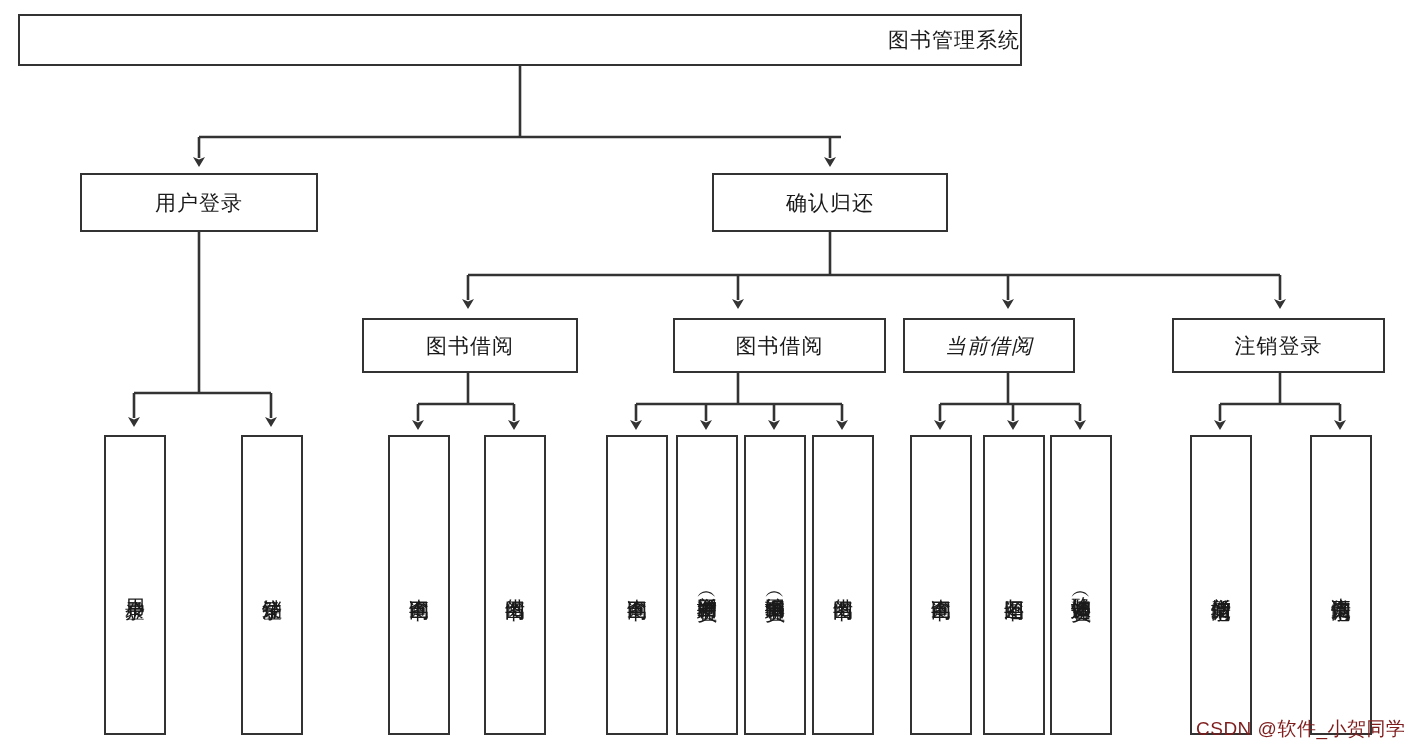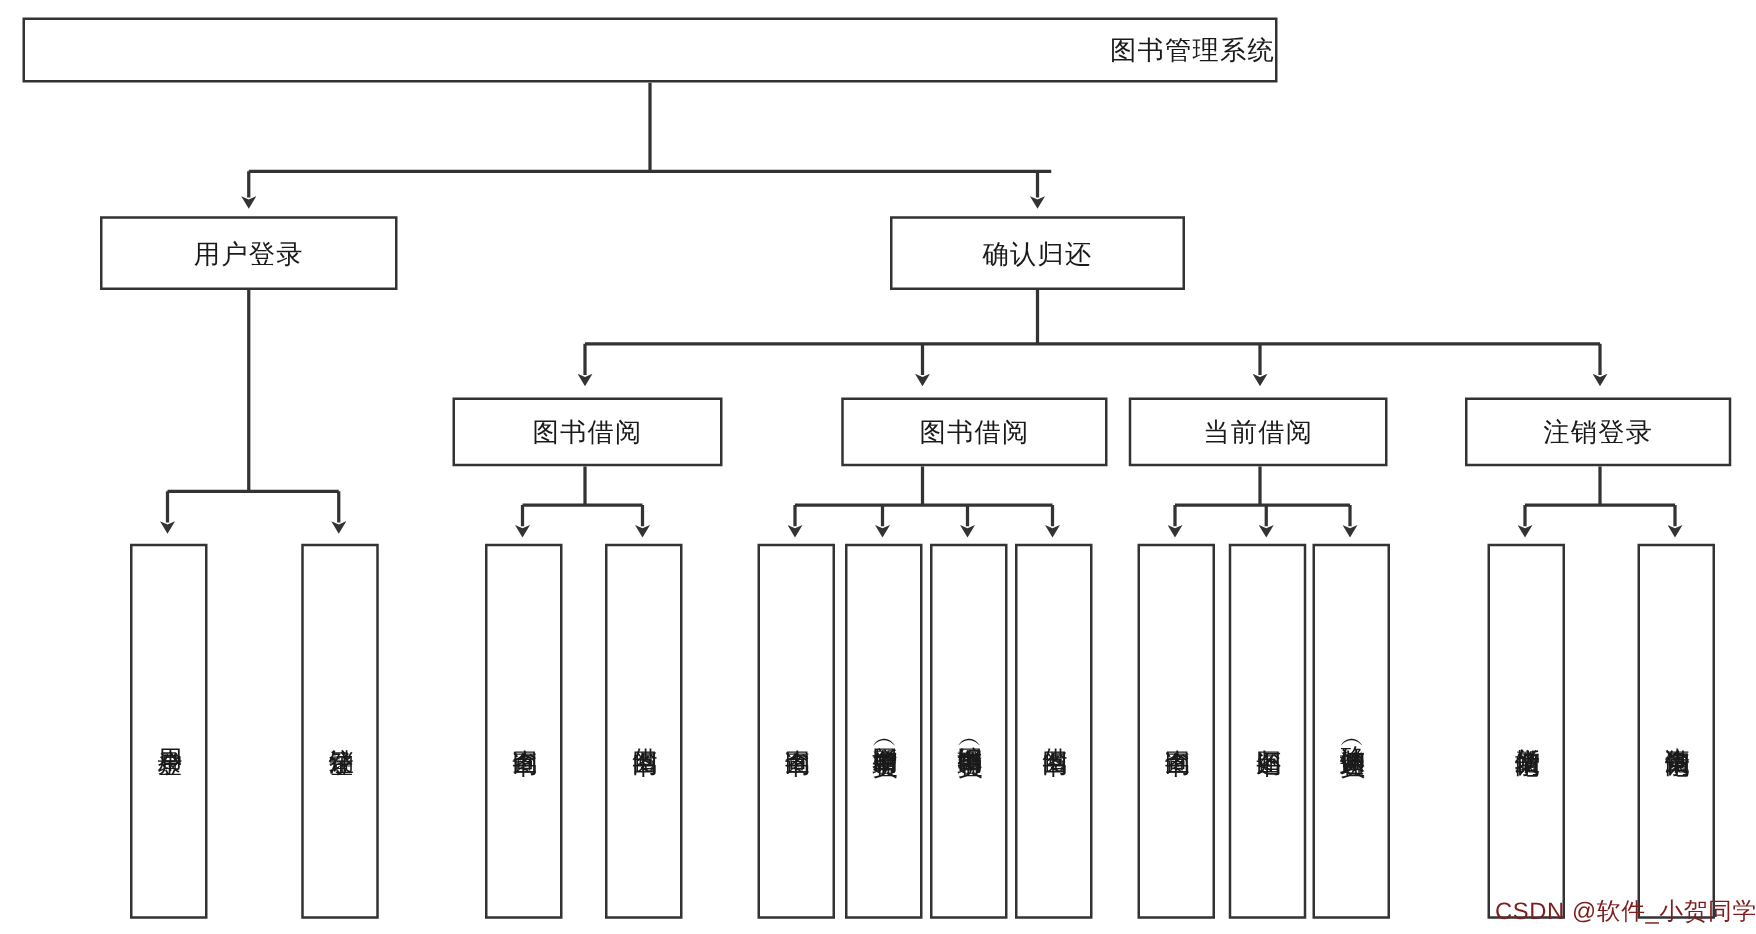--- a/index.html
+++ b/index.html
@@ -127,21 +127,21 @@
   <div class="node horiz" style="left:712px; top:173px; width:236px; height:59px;">
     <span>确认归还</span>
   </div>
 
   <div class="node horiz" style="left:362px; top:318px; width:216px; height:55px;">
     <span>图书借阅</span>
   </div>
   <div class="node horiz" style="left:633px; top:318px; width:213px; height:55px;margin-left:40px;">
     <span>图书借阅</span>
   </div>
-  <div class="node horiz" style="left:903px; top:318px; width:207px; height:55px;">
+  <div class="node horiz" style="left:903px; top:318px; width:172px; height:55px;font-style:italic;">
     <span>当前借阅</span>
   </div>
   <div class="node horiz" style="left:1172px; top:318px; width:213px; height:55px;">
     <span>注销登录</span>
   </div>
 
   <div class="node vert" style="left:104px; top:435px; width:62px; height:300px;">
     <span>用户登录</span>
   </div>
   <div class="node vert" style="left:241px; top:435px; width:62px; height:300px;">

